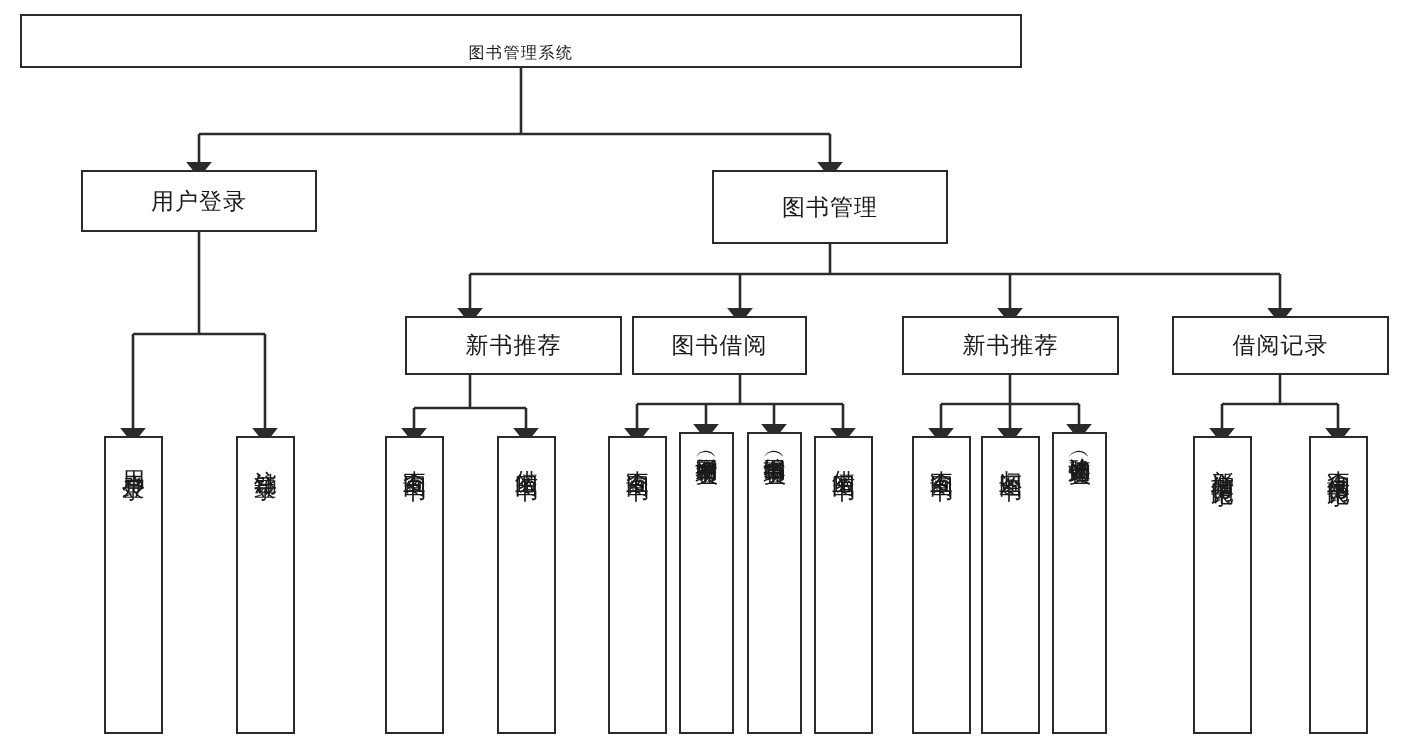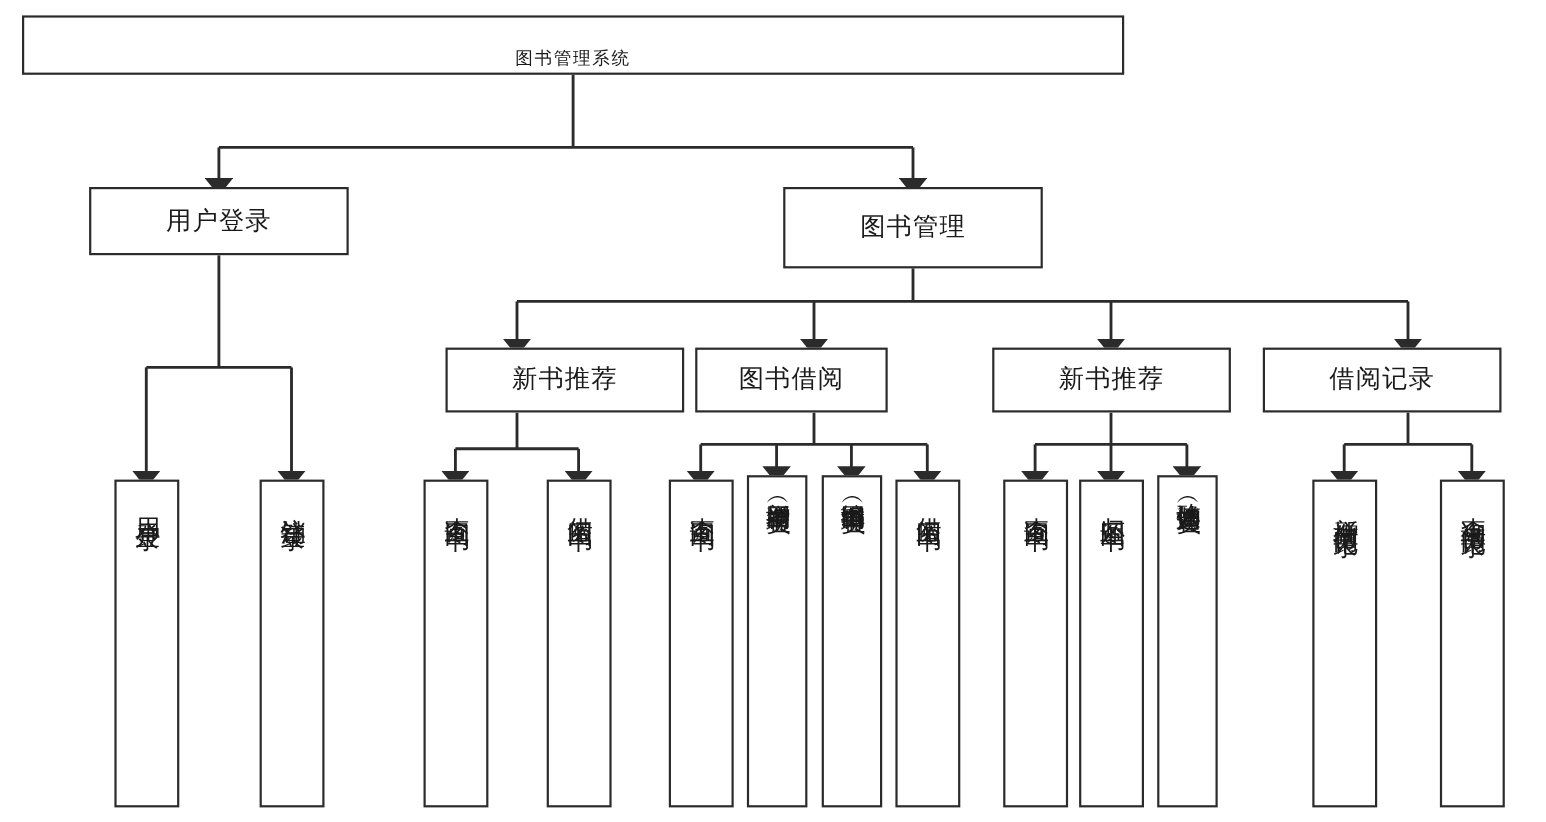--- a/index.html
+++ b/index.html
@@ -154,21 +154,21 @@
 
   <div class="node horiz" style="left:361px; top:316px; width:217px; height:59px;margin-left:44px;">
     <span class="node-label">新书推荐</span>
   </div>
   <div class="node horiz" style="left:632px; top:316px; width:175px; height:59px;">
     <span class="node-label">图书借阅</span>
   </div>
   <div class="node horiz" style="left:902px; top:316px; width:217px; height:59px;">
     <span class="node-label">新书推荐</span>
   </div>
-  <div class="node horiz" style="left:1148px; top:316px; width:217px; height:59px;">
+  <div class="node horiz" style="left:1172px; top:316px; width:217px; height:59px;">
     <span class="node-label">借阅记录</span>
   </div>
 
   <div class="node vert" style="left:104px; top:436px; width:59px; height:298px;">
     <span class="node-label">用户登录</span>
   </div>
   <div class="node vert" style="left:236px; top:436px; width:59px; height:298px;">
     <span class="node-label">注销登录</span>
   </div>
 

